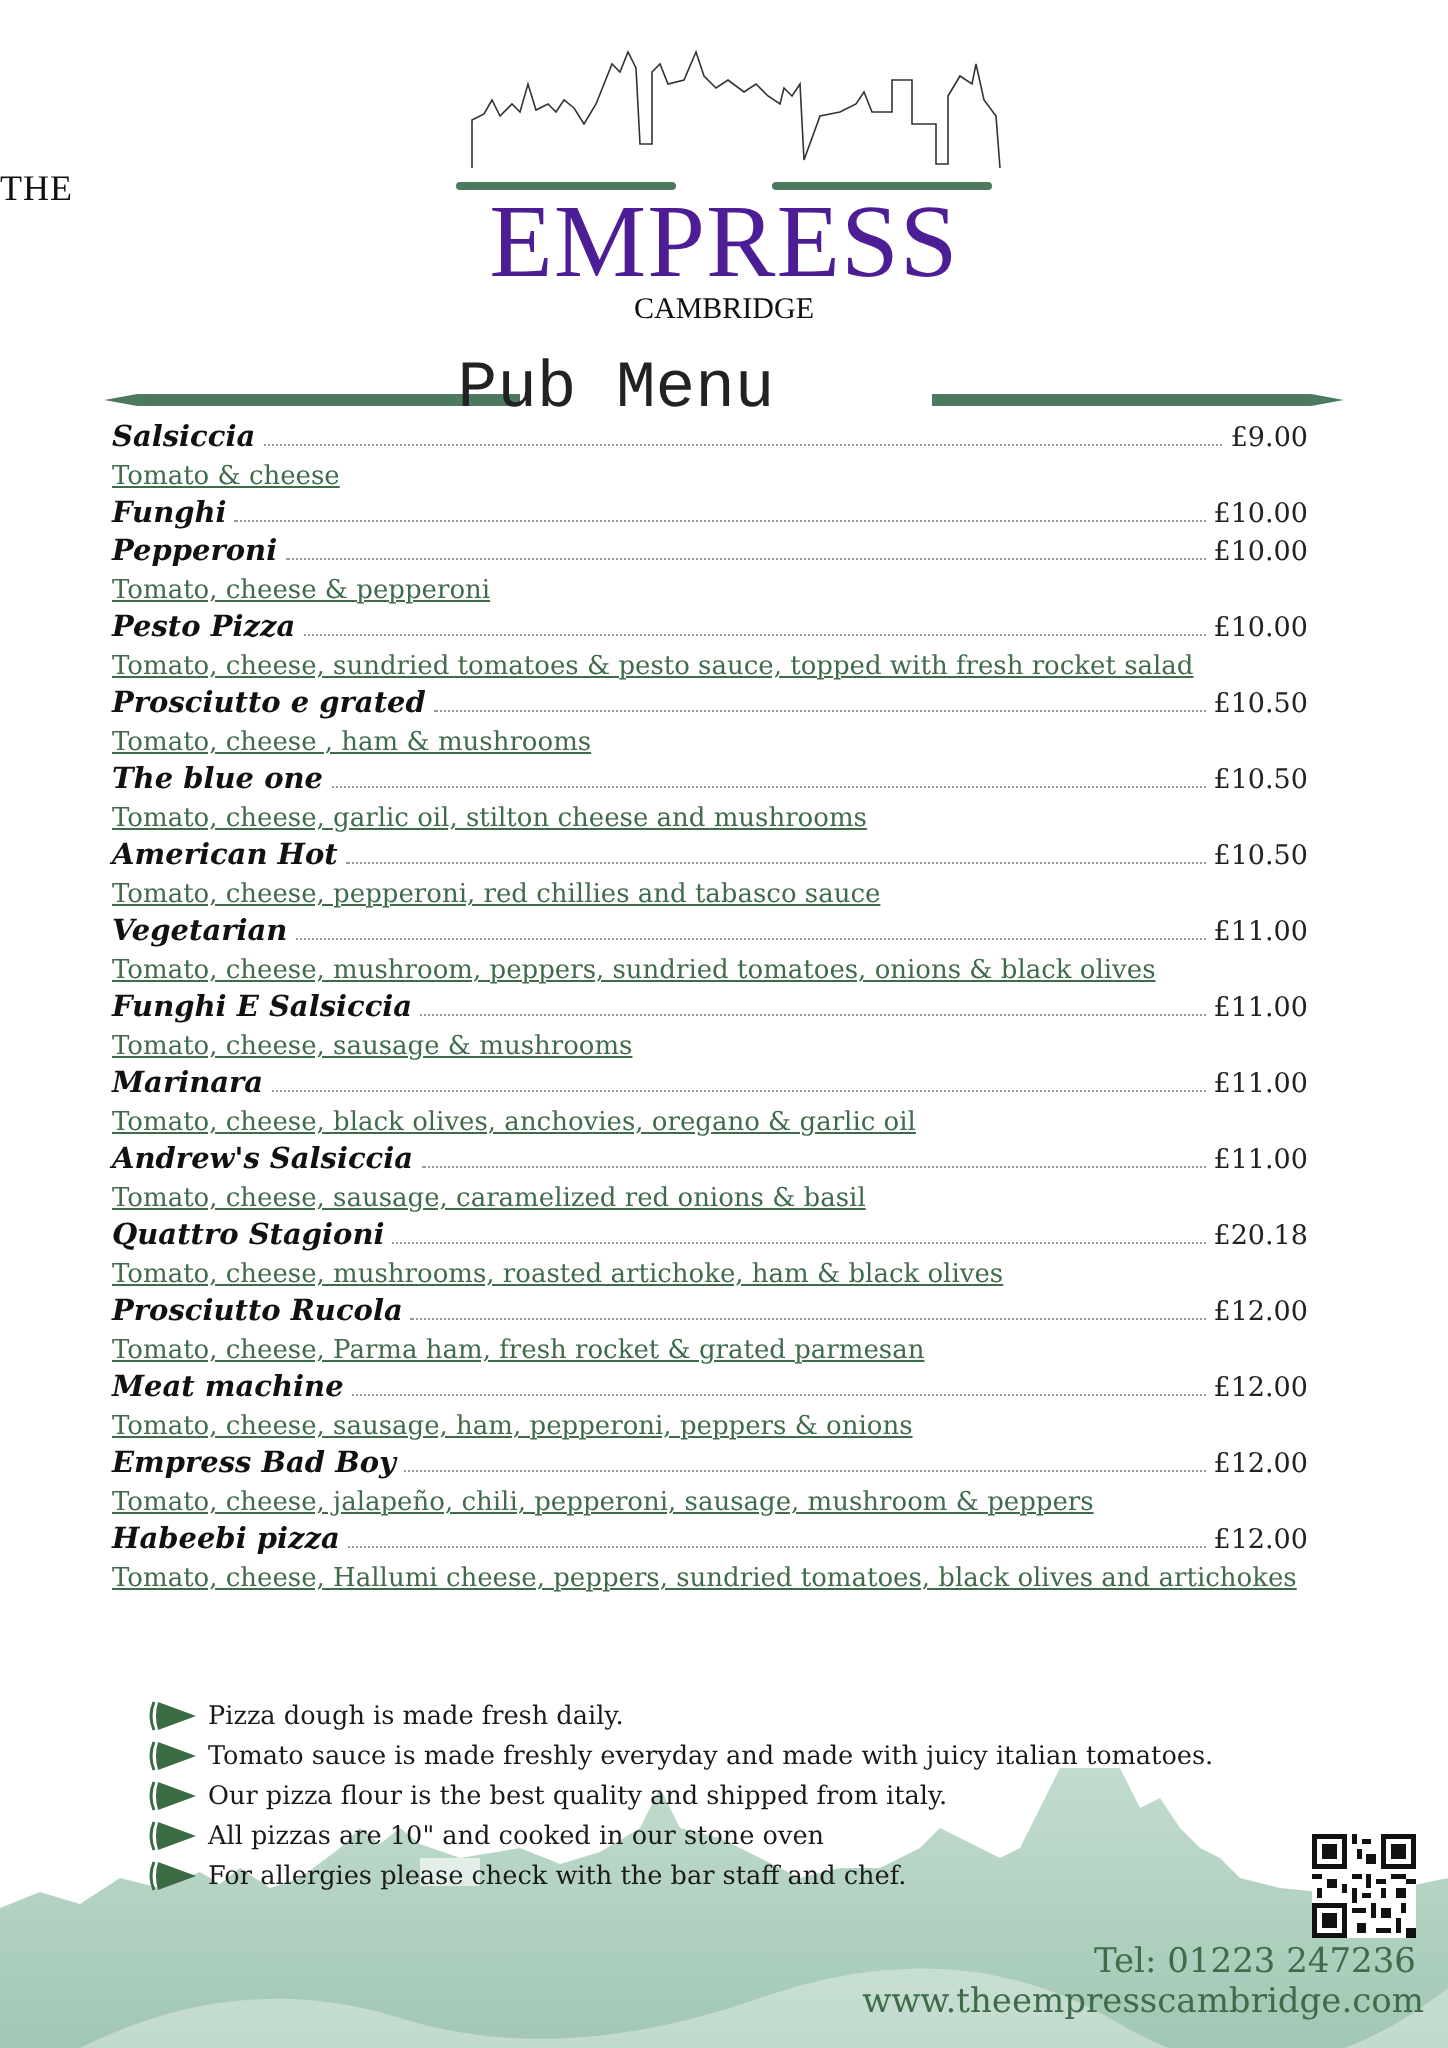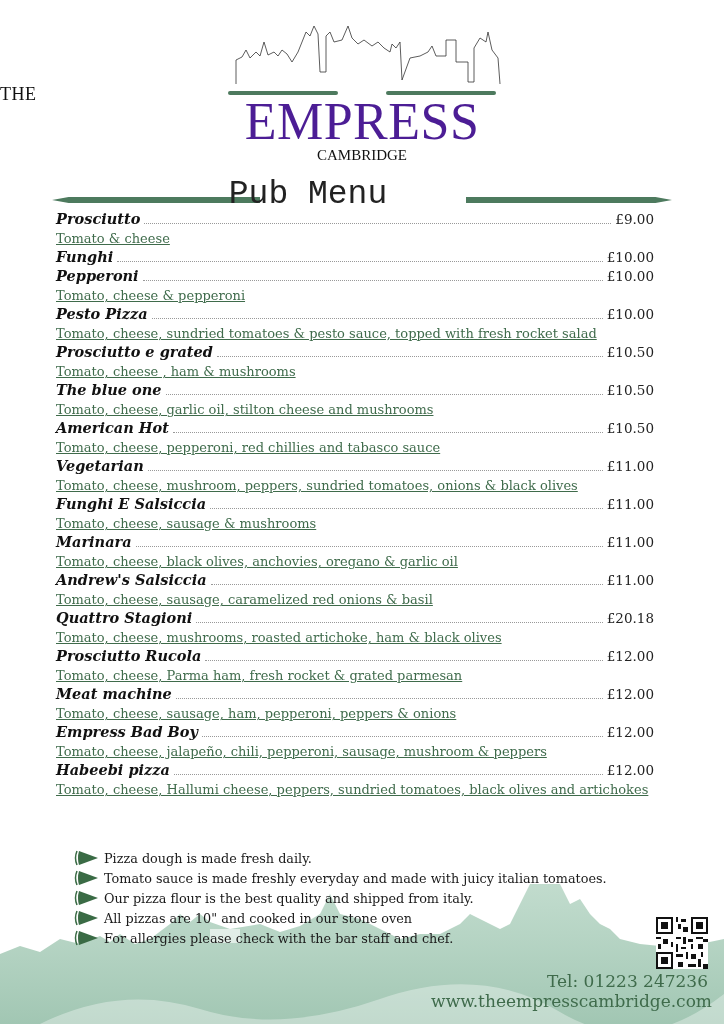--- a/index.html
+++ b/index.html
@@ -75,21 +75,21 @@
 
 <div class="title-row">
   <div class="title-bar left"></div>
   <div class="title-bar right"></div>
   <div class="title-text">Pub Menu</div>
 </div>
 
 <div class="menu">
   <div class="item">
     <div class="item-head">
-        <span class="item-name">Prosciutto</span>
+        <span class="item-name">Salsiccia</span>
         <span class="leader"></span>
         <span class="item-price">£9.00</span>
       </div>
     <div class="item-desc">Tomato &amp; cheese</div>
   </div>
   <div class="item">
     <div class="item-head">
         <span class="item-name">Funghi</span>
         <span class="leader"></span>
         <span class="item-price">£10.00</span>

